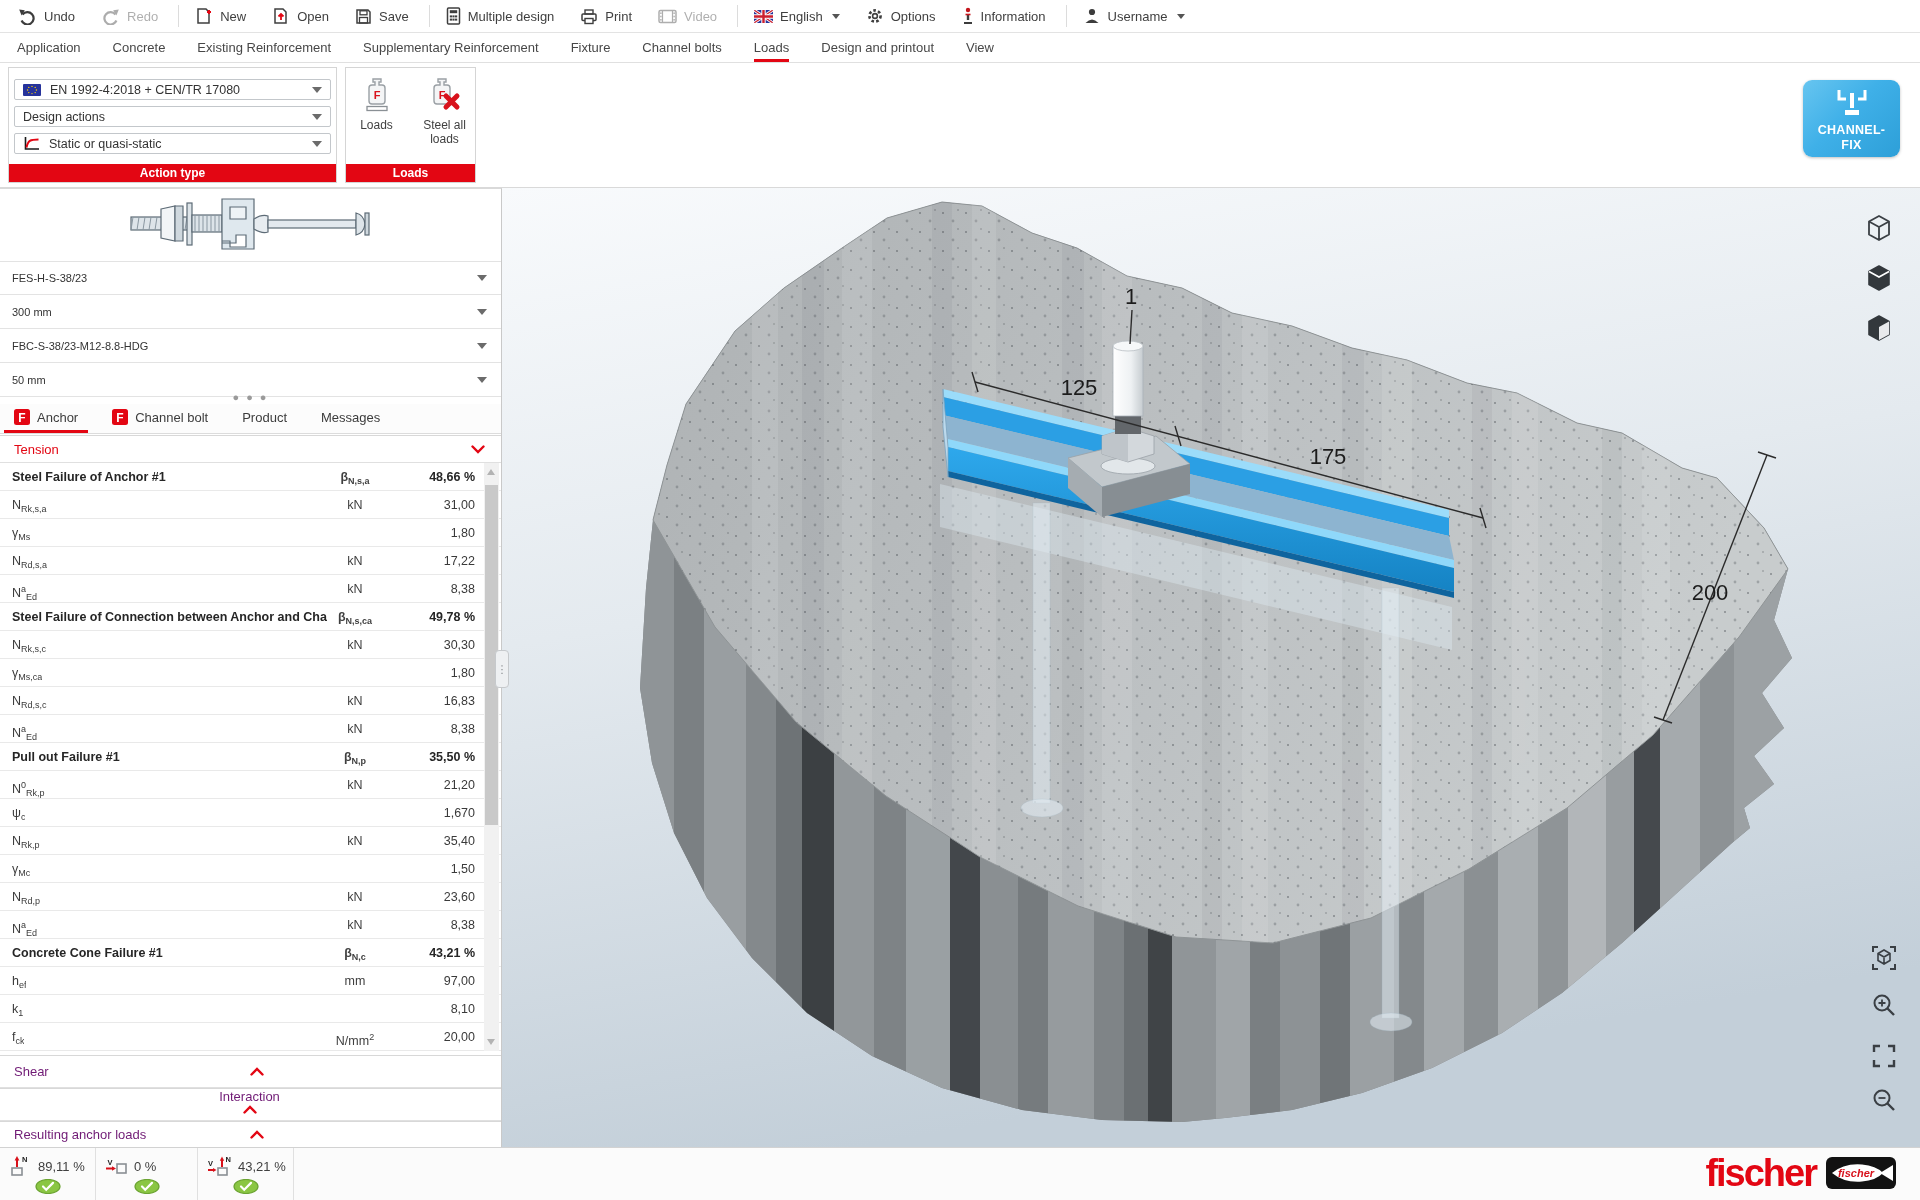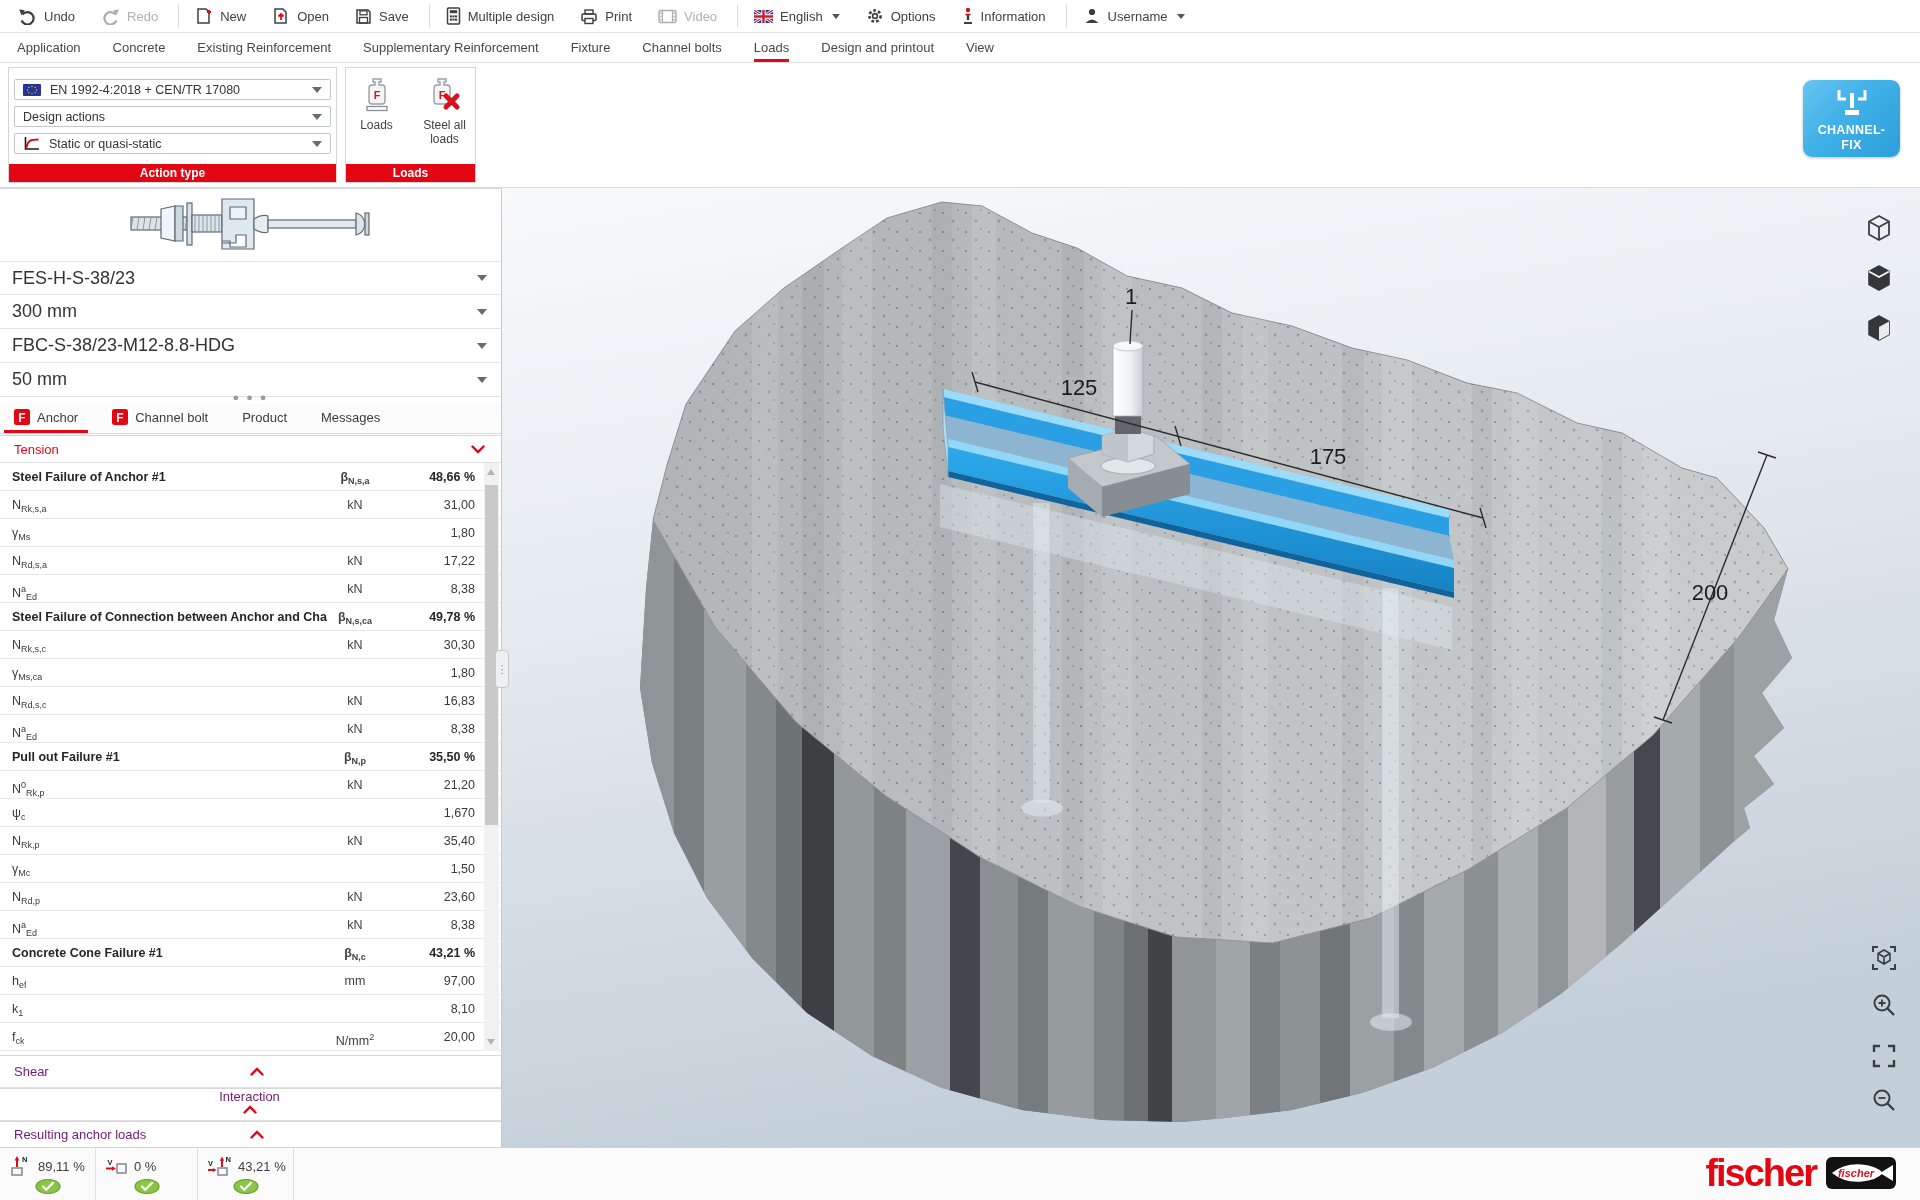--- a/index.html
+++ b/index.html
@@ -32,21 +32,21 @@
   .rbtns { position:absolute; left:0; top:8px; width:100%; display:flex; justify-content:center; gap:10px; }
   .rbtn { width:58px; display:flex; flex-direction:column; align-items:center; cursor:pointer; background:none; border:none; font-family:inherit; }
   .rbtn .rb-label { font-size:12px; color:#3f3f3f; text-align:center; line-height:14px; margin-top:3px; }
   .cftile { position:absolute; right:20px; top:17px; width:97px; height:77px; border-radius:9px; background:linear-gradient(135deg,#67c5f0 0%,#3fb0e8 45%,#2d9fd8 100%); box-shadow:0 1px 3px rgba(0,0,0,.25); cursor:pointer; text-align:center; color:#fff; }
   .cftile .cfg { margin-top:7px; }
   .cft1,.cft2 { font-size:12.5px; font-weight:bold; letter-spacing:.3px; line-height:15px; }
 
   
   .sidebar { position:absolute; left:0; top:188px; width:502px; height:959px; background:#fff; border-top:1px solid #d9d9d9; border-right:1px solid #c9c9c9; }
   .prodfig { position:absolute; left:0; top:6px; width:100%; height:62px; display:flex; justify-content:center; }
-  .sel { position:absolute; left:0; width:100%; height:34px; border-bottom:1px solid #e3e3e3; display:flex; align-items:center; padding:0 14px 0 12px; font-size:18px; color:#333; cursor:pointer; }
+  .sel { position:absolute; left:0; width:100%; height:34px; border-bottom:1px solid #e3e3e3; display:flex; align-items:center; padding:0 14px 0 12px; font-size:11px; color:#333; cursor:pointer; }
   .sel .sel-text { flex:1; }
   .dots { position:absolute; left:0; top:201px; width:100%; height:14px; text-align:center; color:#9a9a9a; font-size:11px; letter-spacing:2px; line-height:14px; cursor:pointer; }
   .tabs { position:absolute; left:0; top:215px; width:100%; height:30px; border-bottom:1px solid #dcdcdc; background:#fcfcfc; display:flex; align-items:stretch; padding-left:4px; }
   .tab { display:flex; align-items:center; gap:7px; padding:0 10px; margin-right:14px; font-size:13px; color:#3c3c3c; cursor:pointer; border-bottom:3px solid transparent; position:relative; top:0; }
   .tab.active { border-bottom-color:#e30613; }
   .secthead { position:absolute; left:0; width:100%; border-top:1px solid #d8d8d8; border-bottom:1px solid #e0e0e0; display:flex; align-items:center; padding:0 16px 0 14px; font-size:13px; cursor:pointer; background:#fff; }
   .secthead span { flex:1; }
   .secthead.tension { top:246px; height:28px; color:#e30613; }
   .sec { color:#701a75; }
   .tbl { position:absolute; left:0; top:274px; width:100%; height:588px; overflow:hidden; }

